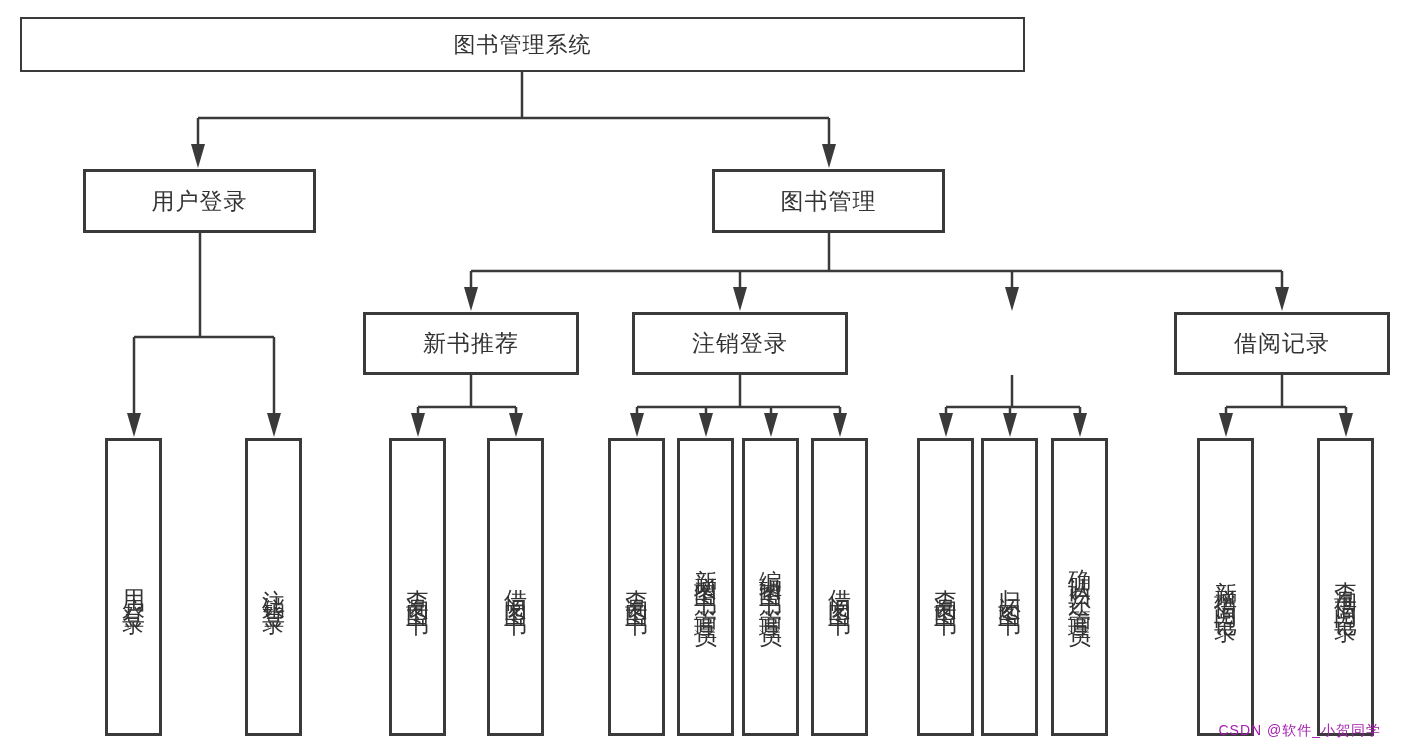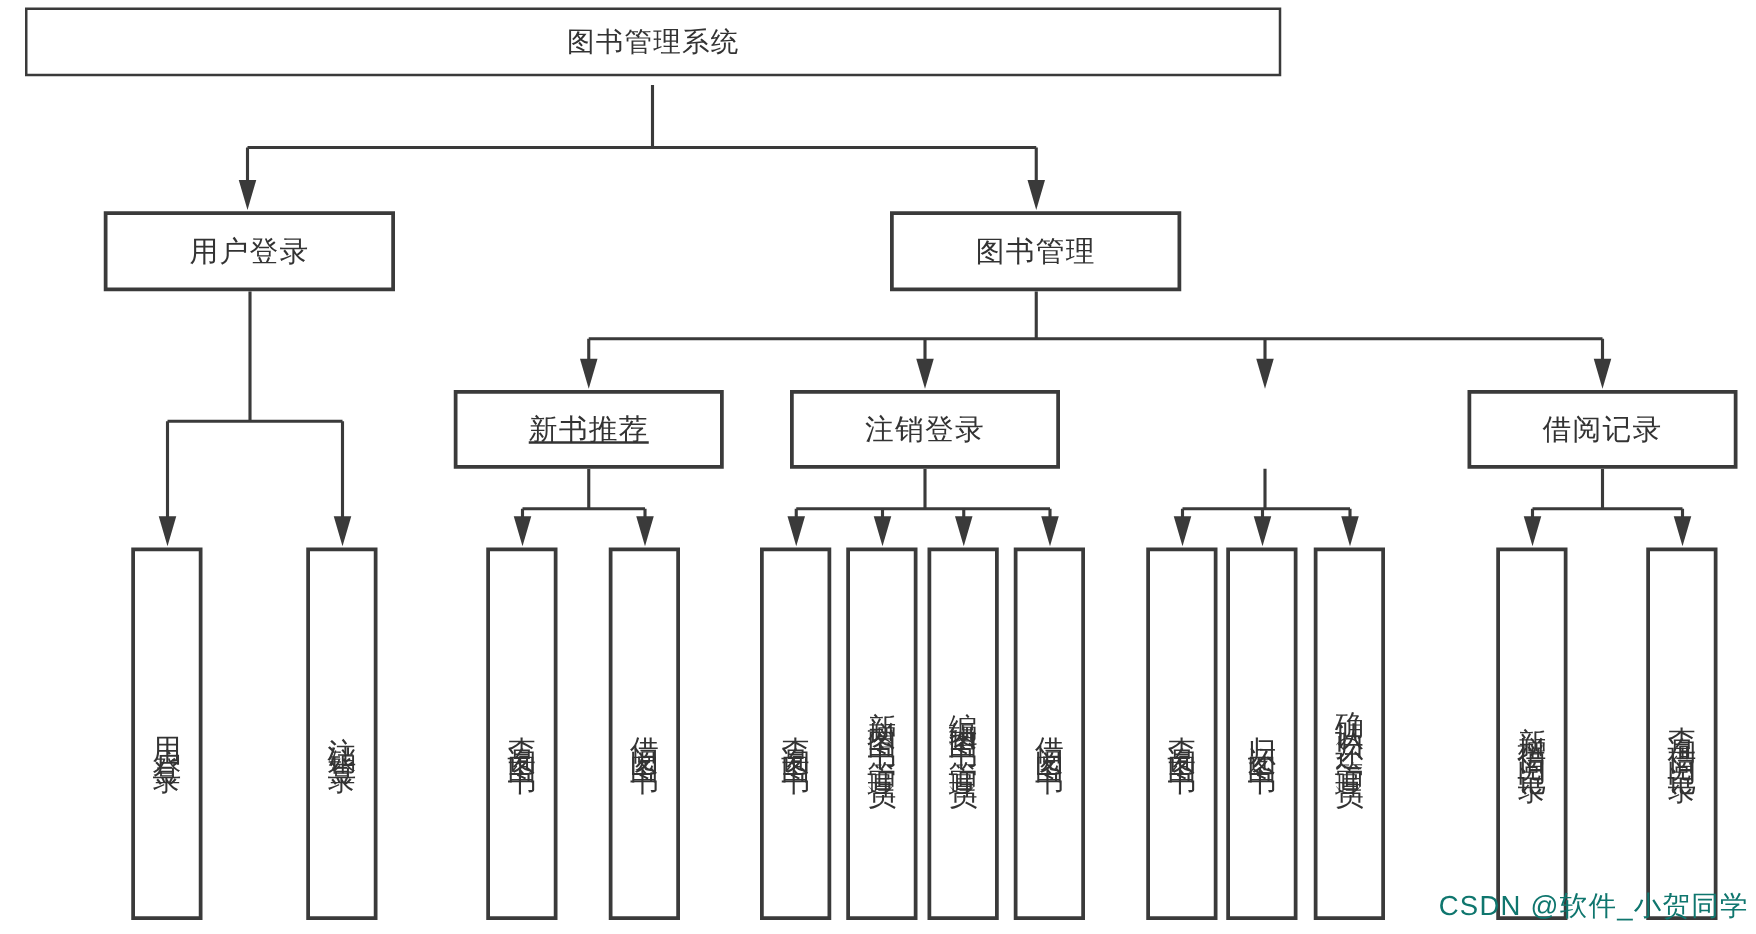--- a/index.html
+++ b/index.html
@@ -49,24 +49,24 @@
     letter-spacing: 8px;
     line-height: 1;
     top: 438px;
     width: 57px;
     height: 298px;
   }
   .lvl2 { top: 169px; height: 64px; width: 233px; }
   .lvl3 { top: 312px; height: 63px; width: 216px; }
   .watermark {
     position: absolute;
-    right: 6px;
+    right: 24px;
     bottom: 7px;
-    font-size: 22px;
-    color: #0f766e;
+    font-size: 14px;
+    color: #a21caf;
     letter-spacing: 1px;
     z-index: 3;
     white-space: nowrap;
   }
 </style>
 </head>
 <body>
 
 <div class="canvas">
 
@@ -129,26 +129,26 @@
       <polygon points="764,413 778,413 771,437"></polygon>
       <polygon points="833,413 847,413 840,437"></polygon>
       <polygon points="939,413 953,413 946,437"></polygon>
       <polygon points="1003,413 1017,413 1010,437"></polygon>
       <polygon points="1073,413 1087,413 1080,437"></polygon>
       <polygon points="1219,413 1233,413 1226,437"></polygon>
       <polygon points="1339,413 1353,413 1346,437"></polygon>
     </g>
   </svg>
 
-  <div class="node root" style="left:20px; top:6px; width:1005px; height:55px;">图书管理系统</div>
+  <div class="node root" style="left:20px; top:17px; width:1005px; height:55px;">图书管理系统</div>
 
   <div class="node lvl2" style="left:83px;">用户登录</div>
   <div class="node lvl2" style="left:712px;">图书管理</div>
 
-  <div class="node lvl3" style="left:363px;text-decoration:underline;">新书推荐</div>
+  <div class="node lvl3" style="left:363px;">新书推荐</div>
   <div class="node lvl3" style="left:632px;">注销登录</div>
   <div class="node lvl3" style="left:1174px;">借阅记录</div>
 
   <div class="node vbox" style="left:105px;">用户登录</div>
   <div class="node vbox" style="left:245px;">注销登录</div>
 
   <div class="node vbox" style="left:389px;">查询图书</div>
   <div class="node vbox" style="left:487px;">借阅图书</div>
 
   <div class="node vbox" style="left:608px;">查询图书</div>

